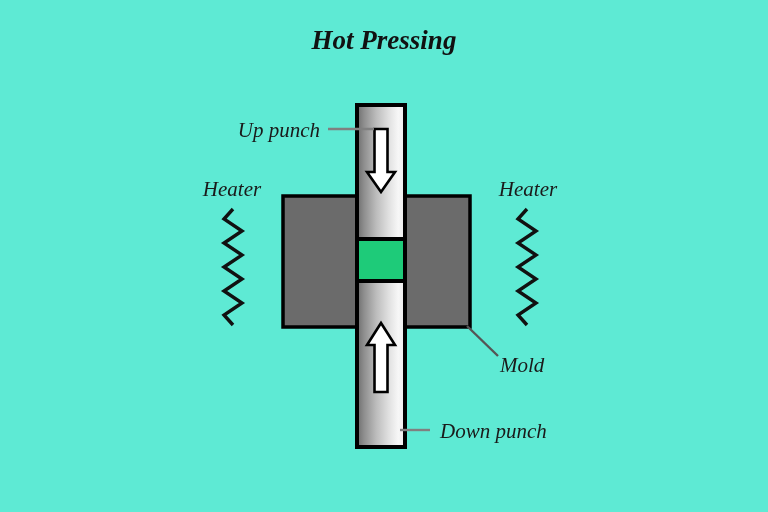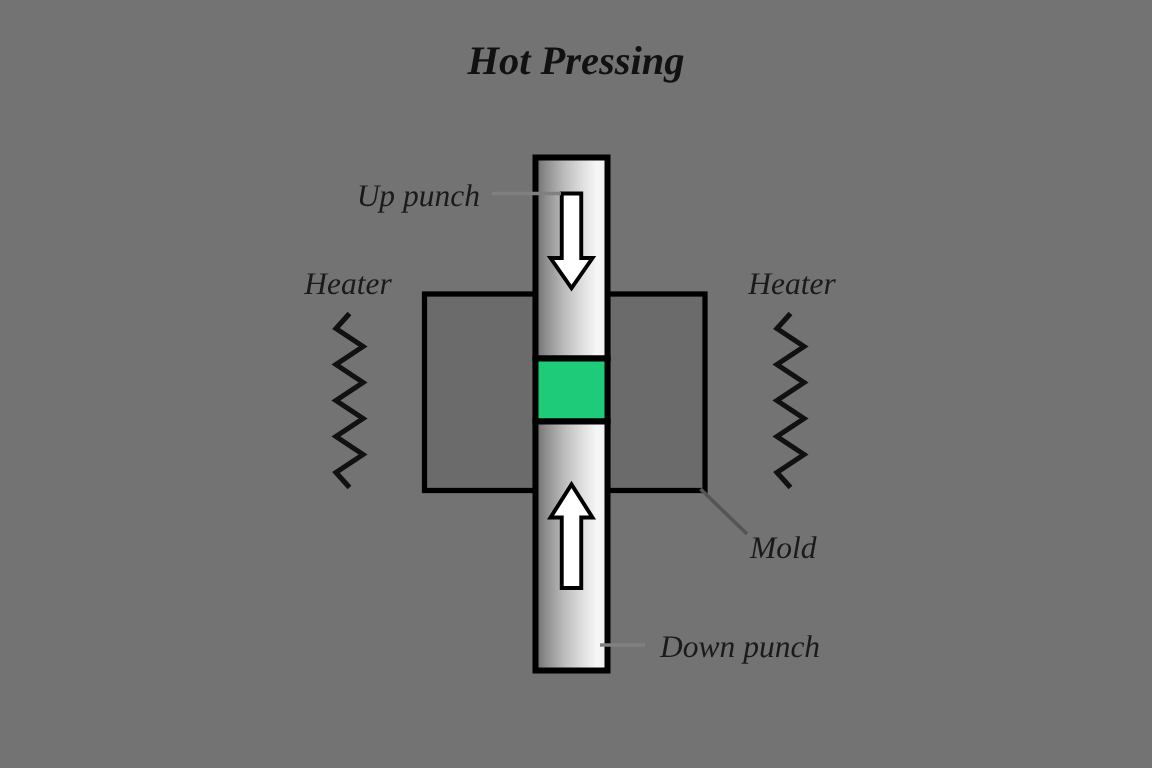--- a/index.html
+++ b/index.html
@@ -4,21 +4,21 @@
 <style>
   html, body {
     margin: 0;
     padding: 0;
     background: #ffffff;
   }
   #stage {
     position: relative;
     width: 768px;
     height: 512px;
-    background: #737373;
+    background: #5eead4;
     overflow: hidden;
     font-family: "Liberation Serif", "DejaVu Serif", serif;
   }
   #diagram-svg {
     position: absolute;
     left: 0;
     top: 0;
     width: 768px;
     height: 512px;
     display: block;

